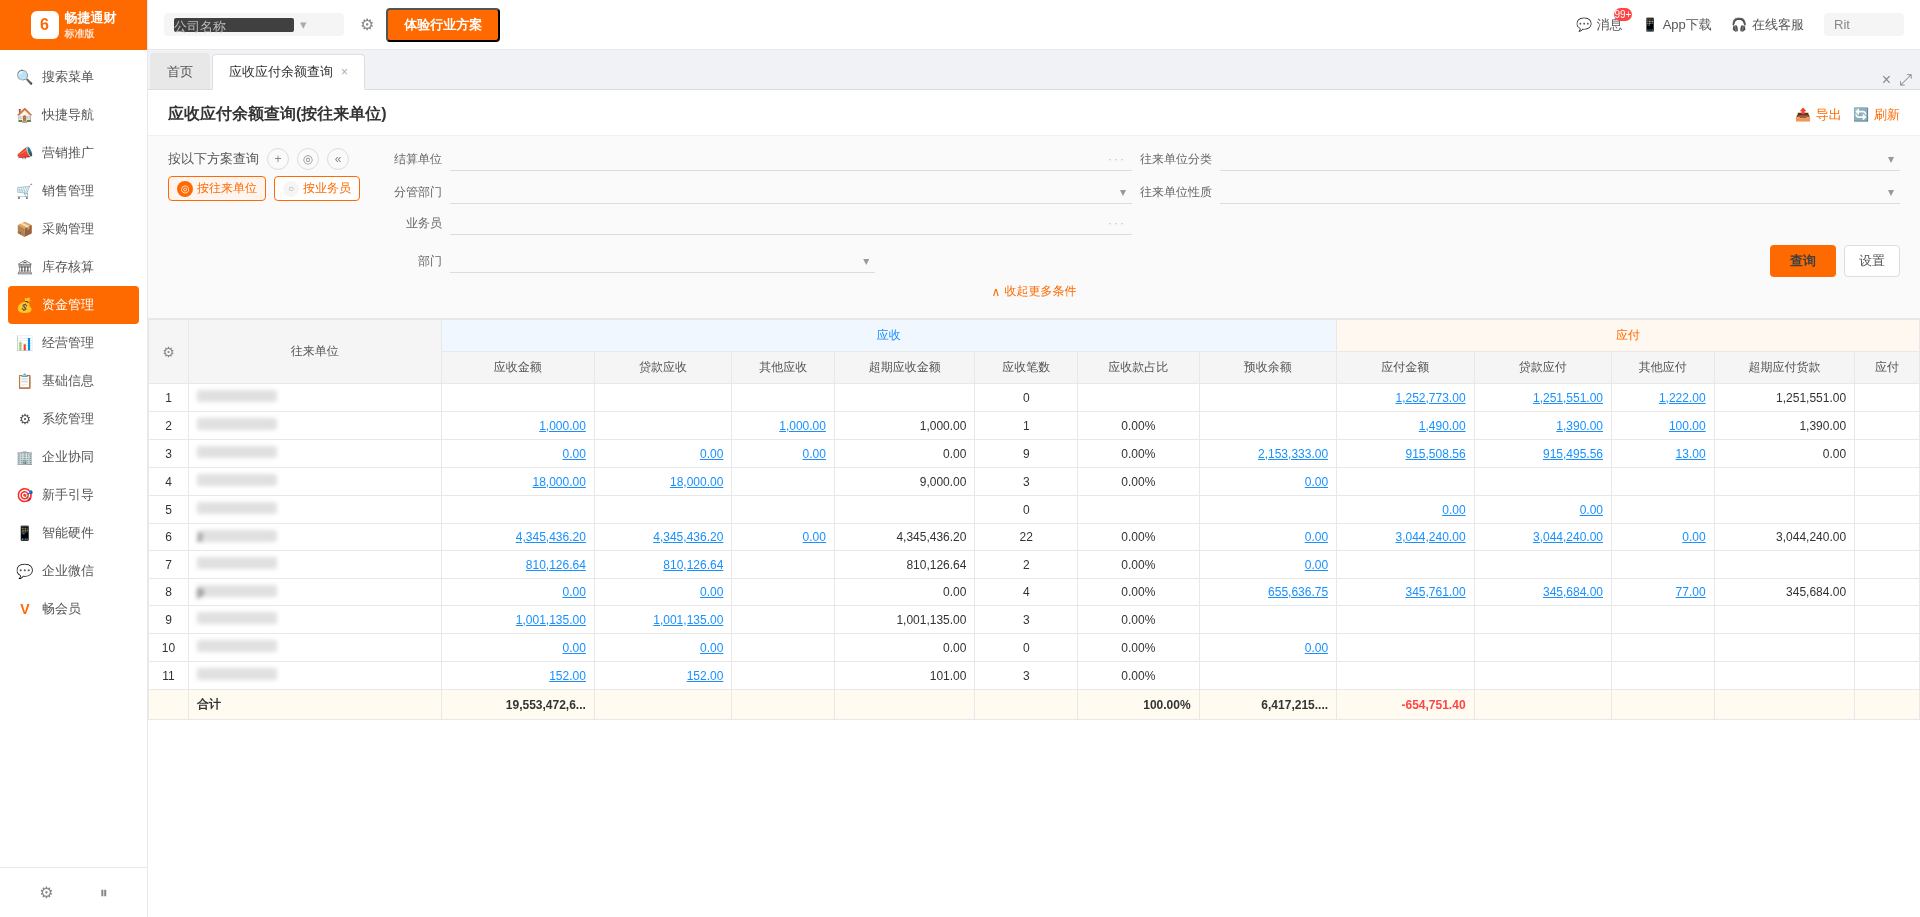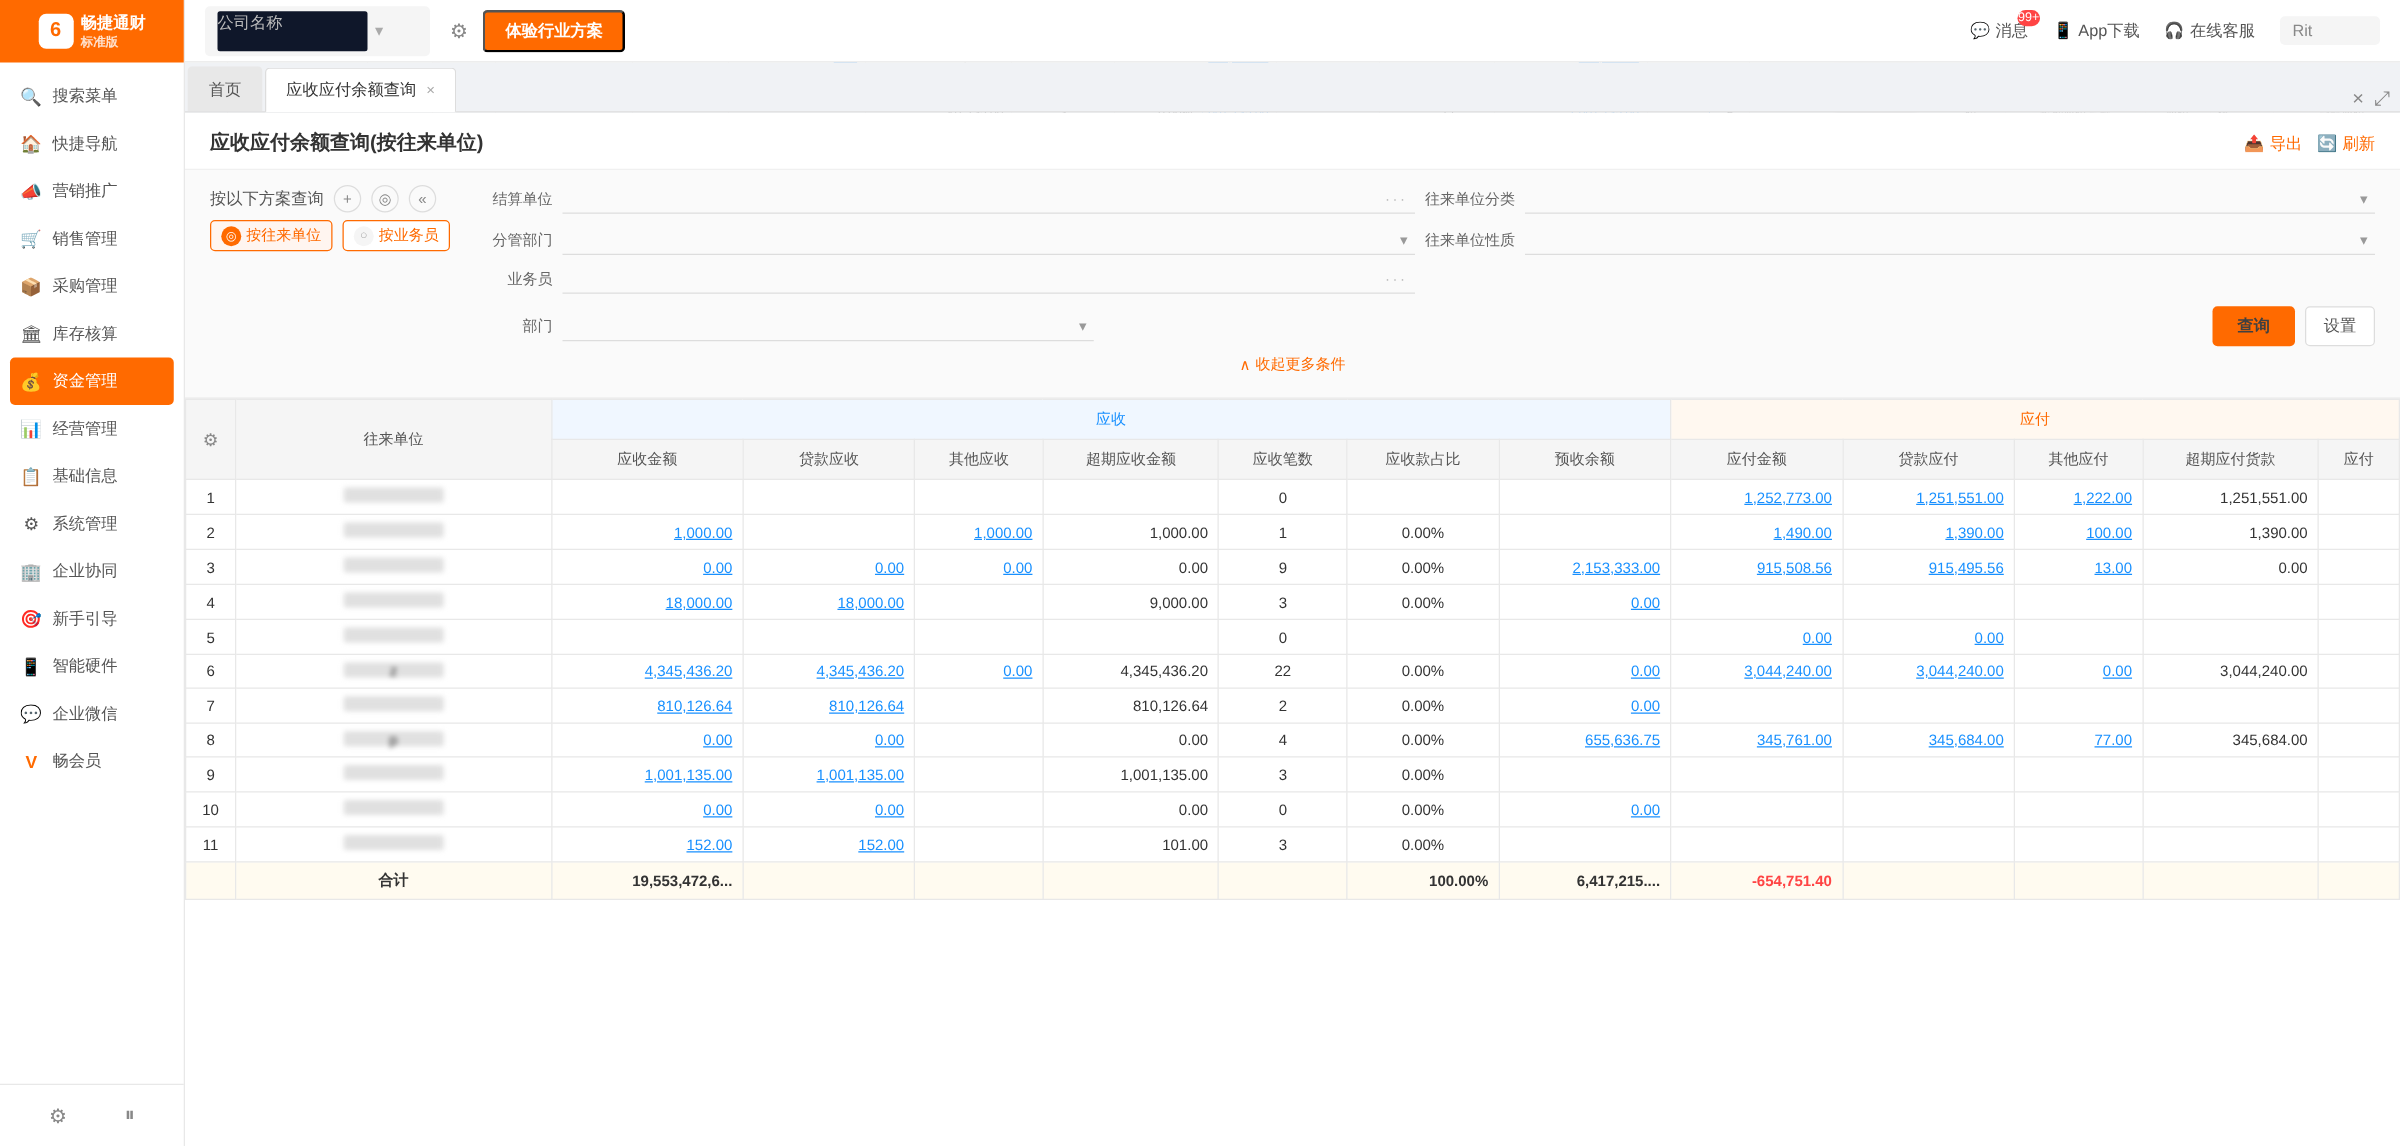--- a/index.html
+++ b/index.html
@@ -175,21 +175,21 @@
     .data-table th {
       background: #f5f5f5; border: 1px solid #e8e8e8;
       padding: 7px 8px; font-weight: normal; color: #555;
       text-align: center; white-space: nowrap;
     }
     .data-table td {
       border: 1px solid #e8e8e8; padding: 6px 8px;
       color: #333; text-align: right; white-space: nowrap;
     }
     .data-table td.center { text-align: center; }
-    .data-table td.left { text-align: center; }
+    .data-table td.left { text-align: left; }
     .data-table td a, .data-table td .link {
       color: #1890ff; text-decoration: underline; cursor: pointer;
     }
     .data-table .th-group { background: #f0f7ff; color: #1890ff; }
     .data-table .th-group-ap { background: #fff8f0; color: #ff6a00; }
 
     
     .table-setting-icon { cursor: pointer; color: #888; font-size: 14px; }
 
     
@@ -291,21 +291,21 @@
     </div>
   </div>
   <div class="sidebar-footer">
     <span class="sidebar-footer-btn">⚙</span>
     <span class="sidebar-footer-btn">⏸</span>
   </div>
 </div>
 
 <div class="topbar">
   <div class="topbar-company">
-    <span style="color:#bbb; background:#0f172a; width:120px; height:32px; display:inline-block; border-radius:2px;">公司名称</span>
+    <span style="color:#bbb; background:#404040; width:120px; height:14px; display:inline-block; border-radius:2px;">公司名称</span>
     <span style="color:#aaa;">▾</span>
   </div>
   <span class="topbar-settings">⚙</span>
   <button class="topbar-promo">体验行业方案</button>
   <div class="topbar-right">
     <div class="topbar-msg">
       <span>💬</span>
       <span>消息</span>
       <span class="topbar-badge">99+</span>
     </div>

